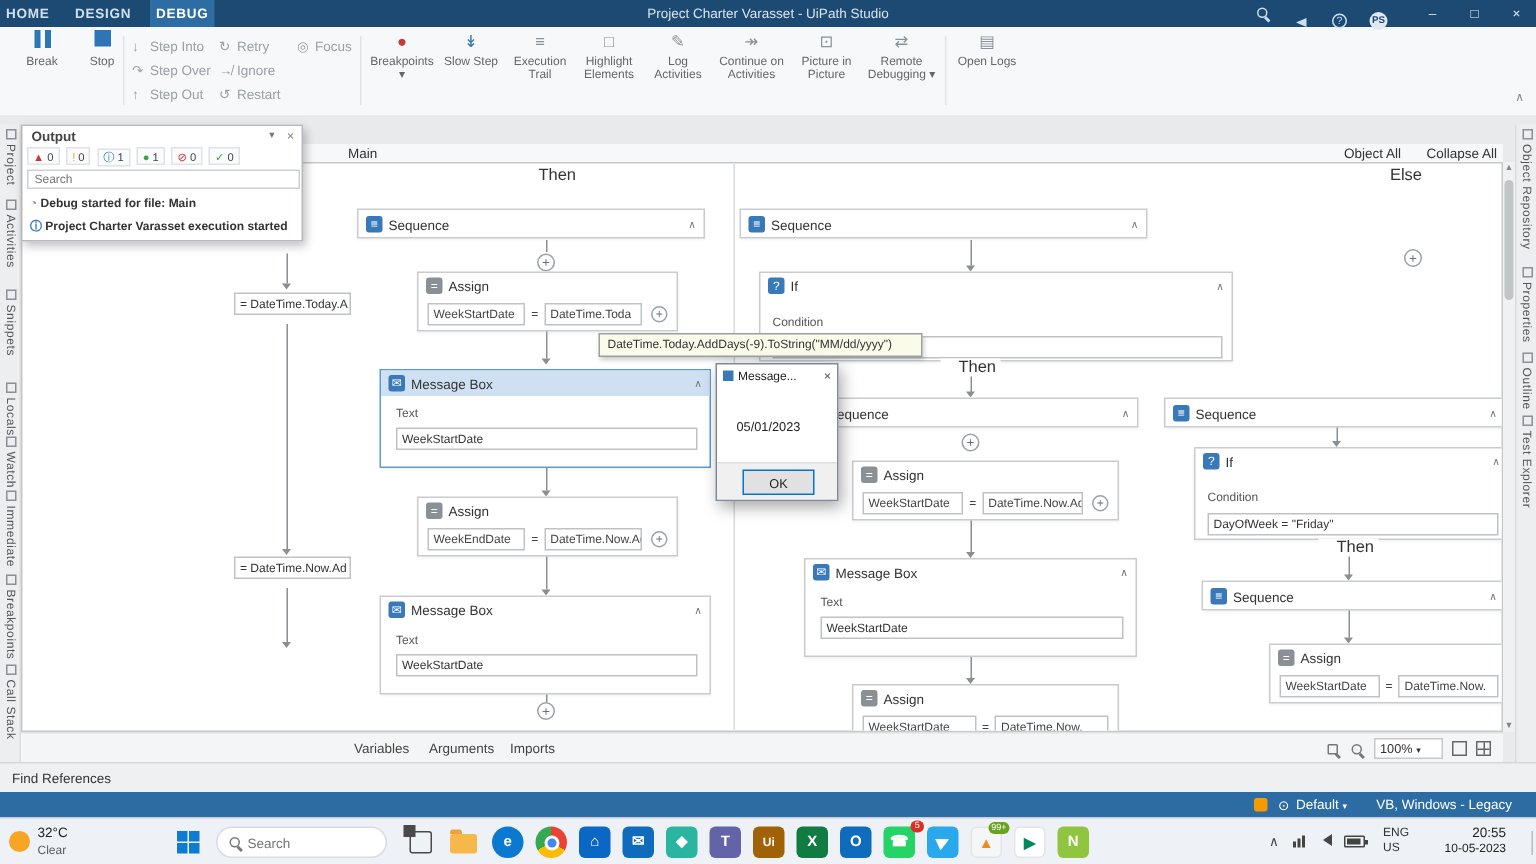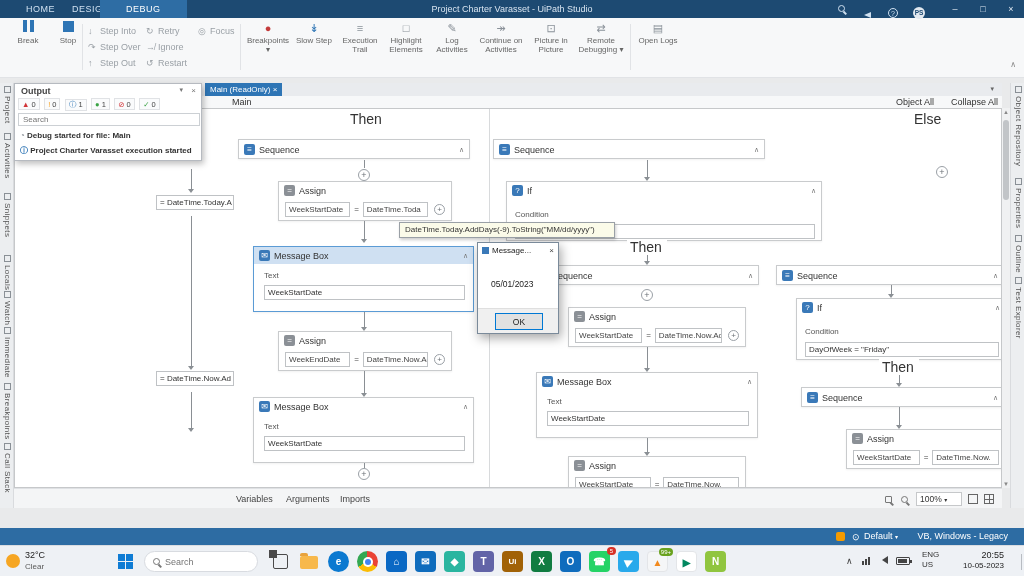--- a/index.html
+++ b/index.html
@@ -3,21 +3,21 @@
 <meta charset="utf-8">
 <style>
   * { margin:0; padding:0; box-sizing:border-box; }
   html,body { width:1024px; height:576px; overflow:hidden; }
   body { font-family:"Liberation Sans", sans-serif; background:#e9eaeb; font-size:9px; color:#333; }
   #app { position:relative; width:1024px; height:576px; overflow:hidden; }
   .abs { position:absolute; }
 
   
   #titlebar { left:0; top:0; width:1024px; height:18px; background:#1d4a72; color:#cfe0f0; z-index:80; }
-  .tb-tab { position:absolute; top:0; height:18px; line-height:18px; padding:0 26px; font-size:9px; letter-spacing:.5px; color:#cfe0f0; cursor:default; }
+  .tb-tab { position:absolute; top:0; height:18px; line-height:18px; padding:0 4px; font-size:9px; letter-spacing:.5px; color:#cfe0f0; cursor:default;font-weight:bold; }
   .tb-tab.active { background:#2e6da4; color:#fff; }
   #tb-title { left:0; width:1024px; text-align:center; line-height:18px; font-size:9px; color:#d8e4f0; pointer-events:none; }
   .tb-btn { position:absolute; top:0; width:26px; height:18px; text-align:center; line-height:18px; color:#dfe8f1; font-size:9px; }
   .mag { width:7px; height:7px; border:1.5px solid #cfe0f0; border-radius:50%; position:relative; display:inline-block; }
   .mag::after { content:""; position:absolute; width:4px; height:1.5px; background:#cfe0f0; transform:rotate(45deg); right:-3px; bottom:-2px; }
   .mag.dark { border-color:#777; } .mag.dark::after { background:#777; }
   .mega { width:0; height:0; border-top:3px solid transparent; border-bottom:3px solid transparent; border-right:7px solid #cfe0f0; display:inline-block; }
   .helpc { display:inline-block; width:10px; height:10px; border:1px solid #cfe0f0; border-radius:50%; font-size:7px; line-height:10px; text-align:center; color:#cfe0f0; }
   .avatar { display:inline-block; width:12px; height:12px; border-radius:50%; background:#e1e8ef; color:#1d4a72; font-size:6.5px; font-weight:bold; line-height:12px; text-align:center; }
 
@@ -52,21 +52,21 @@
   .act-ic.gray { background:#8b9096; }
   .chev { margin-left:auto; font-size:7px; color:#777; }
   .wf-lbl { position:absolute; font-size:8px; color:#555; }
   .wf-in { position:absolute; height:15px; border:1px solid #bfc2c5; background:#fff; font-size:8px; color:#333; line-height:13px; padding:0 3px; white-space:nowrap; overflow:hidden; }
   .assign-body { position:absolute; left:0; right:0; top:17px; bottom:0; display:flex; align-items:center; padding:0 6px; gap:4px; font-size:8px; color:#444; }
   .wf-in2 { flex:1; height:15px; border:1px solid #bfc2c5; background:#fff; font-size:8px; line-height:13px; padding:0 3px; overflow:hidden; white-space:nowrap; min-width:0; }
   .plusc { position:absolute; width:12px; height:12px; border:1px solid #9aa0a6; border-radius:50%; background:#fff; color:#6a7076; font-size:9px; line-height:10px; text-align:center; }
   .plusb { flex:none; width:11px; height:11px; border:1px solid #9aa0a6; border-radius:50%; background:#fff; color:#6a7076; font-size:8px; line-height:9px; text-align:center; margin-left:2px; }
   .conn { position:absolute; width:1px; background:#8a8f94; }
   .ah { position:absolute; width:0; height:0; border-left:3px solid transparent; border-right:3px solid transparent; border-top:4px solid #8a8f94; }
-  .wflabel { position:absolute; font-size:14px; color:#333; background:#fff; padding:0 3px; text-align:left; }
+  .wflabel { position:absolute; font-size:11px; color:#333; background:#fff; padding:0 3px; text-align:right; }
   #tooltip { position:absolute; left:384px; top:113px; width:216px; height:16px; background:#fbfbe9; border:1px solid #9aa0a6; font-size:8px; line-height:14px; padding:0 5px; z-index:30; white-space:nowrap; box-shadow:1px 2px 3px rgba(0,0,0,.2); }
 
   
   #vscroll { left:1002px; top:108px; width:8px; height:380px; background:#f0f1f2; z-index:2; }
   #vthumb { position:absolute; left:1px; top:12px; width:6px; height:80px; background:#c2c5c8; border-radius:3px; }
 
   
   #output { left:14px; top:83px; width:188px; height:78px; background:#fff; border:1px solid #b6bac0; box-shadow:2px 3px 6px rgba(0,0,0,.25); z-index:50; }
   .out-badge { display:inline-flex; align-items:center; gap:2px; border:1px solid #e0e2e5; background:#fafbfc; height:12px; padding:0 3px; margin-right:2px; font-size:7.5px; color:#444; }
   #out-search { position:absolute; left:3px; top:29px; width:182px; height:13px; border:1px solid #ccd0d4; font-size:8px; padding:0 4px; color:#333; }
@@ -236,26 +236,20 @@
     <div class="vitem" style="top:152px">
         <div class="vt-ic"></div>
         <div class="vt-tx">Outline</div>
       </div>
     <div class="vitem" style="top:194px">
         <div class="vt-ic"></div>
         <div class="vt-tx">Test Explorer</div>
       </div>
   </div>
 
-  <div id="tabbar" class="abs">
-    <div id="doctab" style="background: rgb(46, 117, 181);">
-      <span>Main (ReadOnly)</span> <span>×</span>
-    </div>
-    <div class="abs" style="right:8px;top:2px;font-size:7px;color:#666">▾</div>
-  </div>
   <div id="breadcrumb" class="abs">
     <span class="abs" style="left:218px;top:1px">Main</span>
     <span class="abs" style="right:68px;top:1px">Object All</span>
     <span class="abs" style="right:4px;top:1px">Collapse All</span>
   </div>
 
   <div id="canvas" class="abs">
     <div class="abs" style="left:474px;top:0;width:1px;height:380px;background:#d8dadc"></div>
     <div class="wflabel" style="left:332px;top:2px;width:40px">Then</div>
     <div class="wflabel" style="left:896px;top:2px;width:40px">Else</div>
@@ -498,20 +492,23 @@
     <span class="des-tab" style="left:222px">Variables</span>
     <span class="des-tab" style="left:272px">Arguments</span>
     <span class="des-tab" style="left:326px">Imports</span>
     <span class="abs" style="right:110px;top:6px"><span class="mag dark" style="border-radius:1px"></span></span>
     <span class="abs" style="right:94px;top:6px"><span class="mag dark"></span></span>
     <span id="zoom-box"><span>100%</span> <span style="font-size:6px">▾</span></span>
     <span class="sq-ic" style="right:24px"></span>
     <span class="sq-ic grid-ic" style="right:8px"></span>
   </div>
 
+  <div id="findref" class="abs">
+    <span style="padding-left:8px">Find References</span>
+  </div>
   <div id="statusbar" class="abs" style="background: rgb(45, 108, 163);">
     <span class="abs" style="left:836px;top:4px;width:9px;height:9px;background:#f59b00;border-radius:2px"></span>
     <span class="abs" style="left:852px;top:4px">⊙</span>
     <span class="abs" style="left:864px;top:3px"><span>Default</span> <span style="font-size:6px">▾</span></span>
     <span class="abs" style="right:16px;top:3px">VB, Windows - Legacy</span>
   </div>
 
   <div id="taskbar" class="abs">
     <span class="abs" style="left:6px;top:8px;width:14px;height:14px;border-radius:50%;background:#f6a623"></span>
     <span class="abs" style="left:25px;top:4px;font-size:9px;color:#222">32°C</span>

